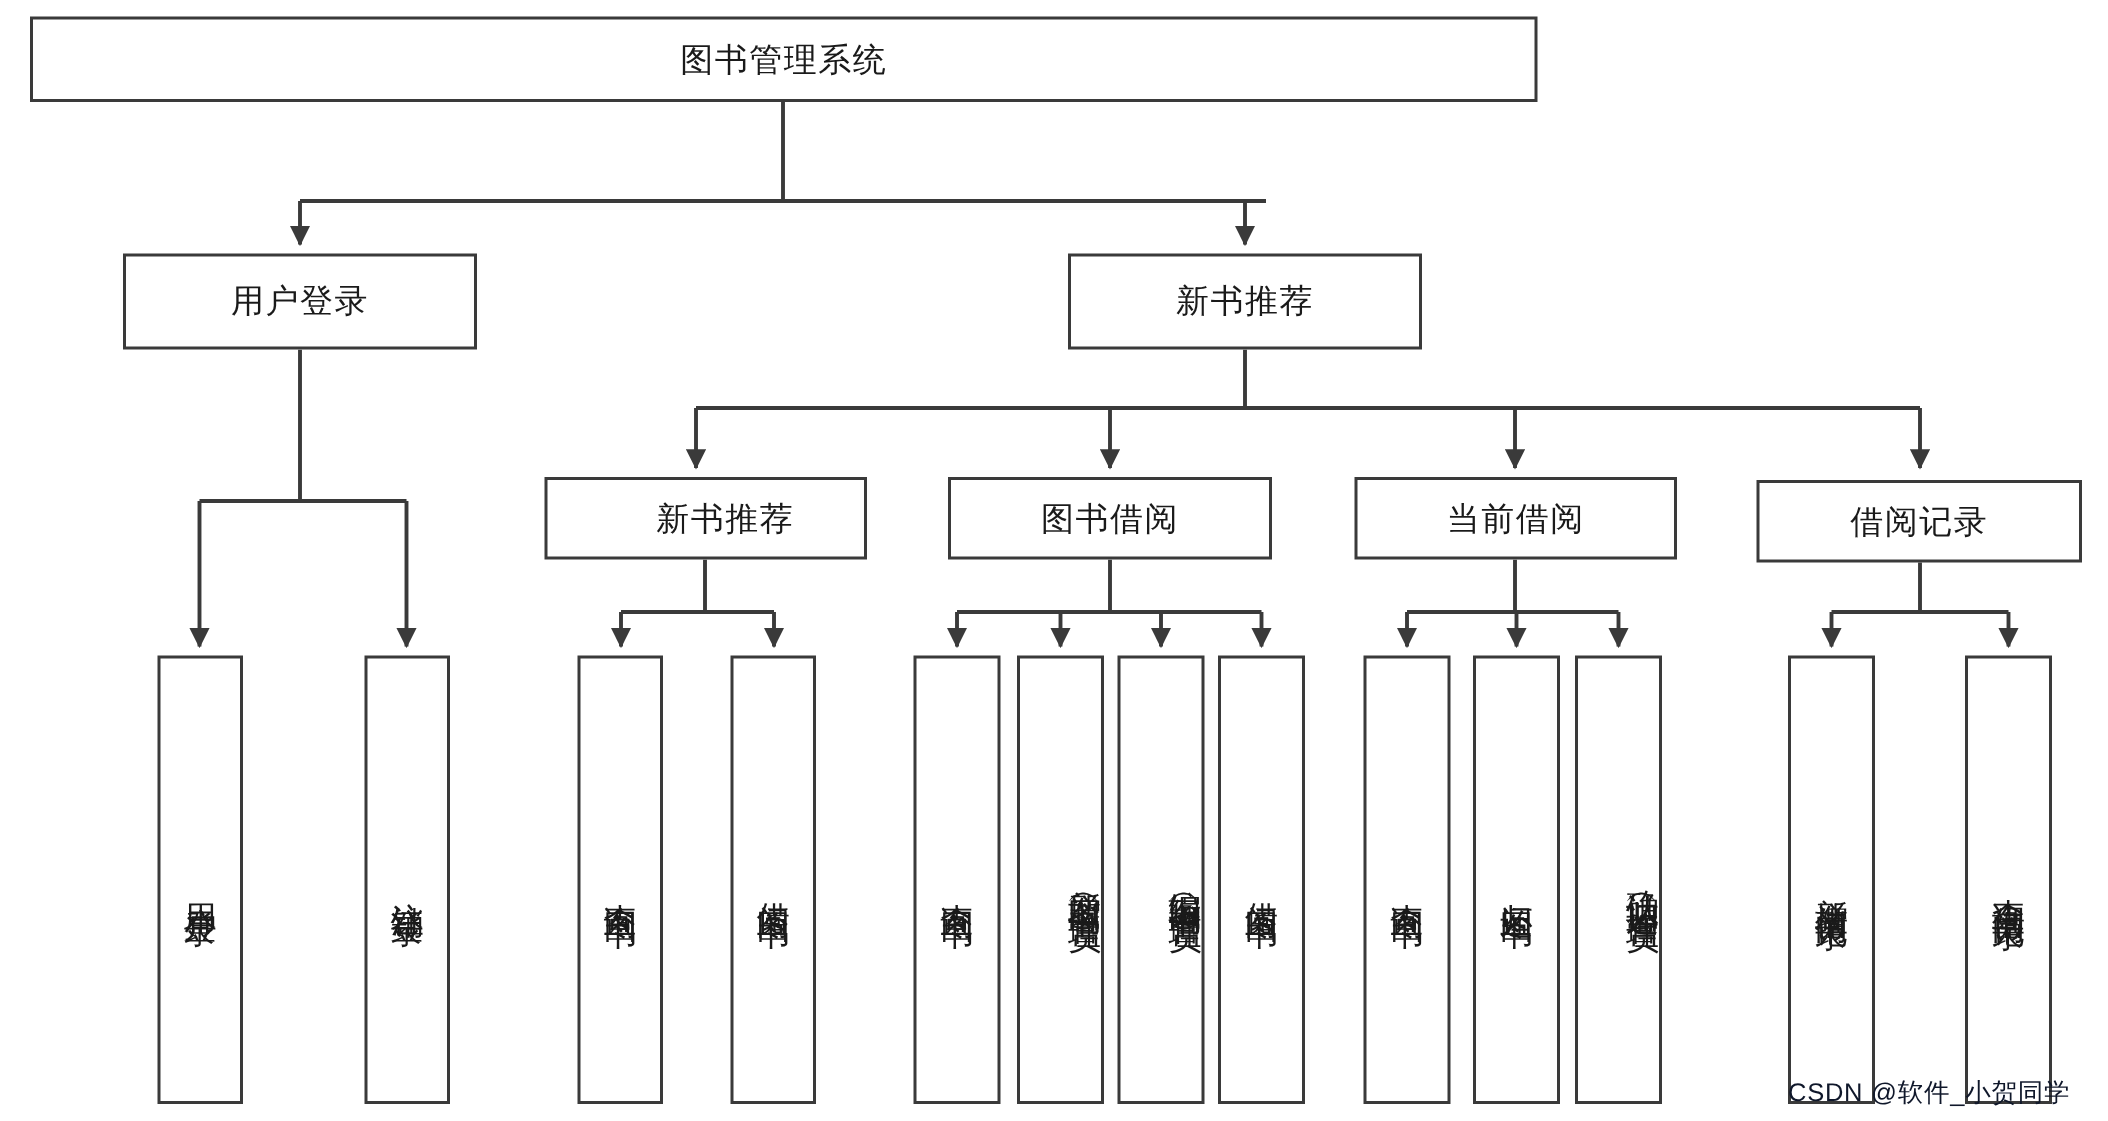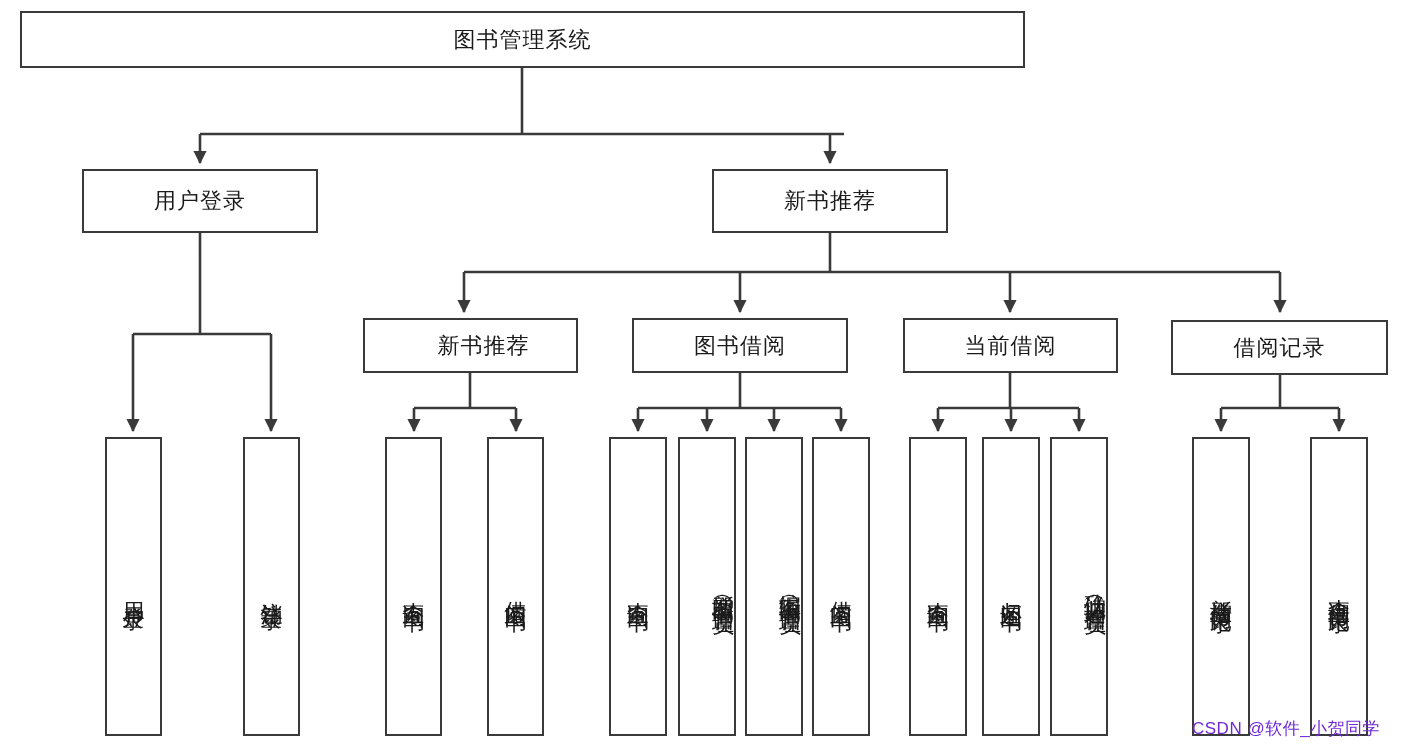--- a/index.html
+++ b/index.html
@@ -6,21 +6,21 @@
   body{width:1405px;height:747px;font-family:"Liberation Sans","DejaVu Sans",sans-serif;}
   #canvas{position:relative;width:1405px;height:744px;overflow:hidden;background:#fff;border-radius:17px;}
   svg.edges{position:absolute;left:0;top:0;width:1405px;height:747px;}
   .node{position:absolute;box-sizing:border-box;background:#ffffff;border:2.5px solid #3a3a3a;
         display:flex;align-items:center;justify-content:center;color:#1a1a1a;}
   .node.h{font-size:22px;letter-spacing:1px;}
   .node.leaf{writing-mode:vertical-rl;text-orientation:upright;font-size:22px;
              padding-top:6px;letter-spacing:3px;line-height:1.0;
              align-items:flex-start;justify-content:center;}
   .node.leaf.mid{align-items:center;}
-  .watermark{position:absolute;color:#6d28d9;font-size:17px;letter-spacing:0.5px;
+  .watermark{position:absolute;color:#0f172a;font-size:17px;letter-spacing:0.5px;
              white-space:nowrap;pointer-events:none;}
 </style>
 </head>
 <body>
 
 <div id="canvas">
 
   <svg class="edges" viewBox="0 0 1405 747" xmlns="http://www.w3.org/2000/svg">
     <defs>
       <marker id="arrow" viewBox="0 0 10 10" refX="9.2" refY="5" markerWidth="5.2" markerHeight="5.2" orient="auto-start-reverse">

